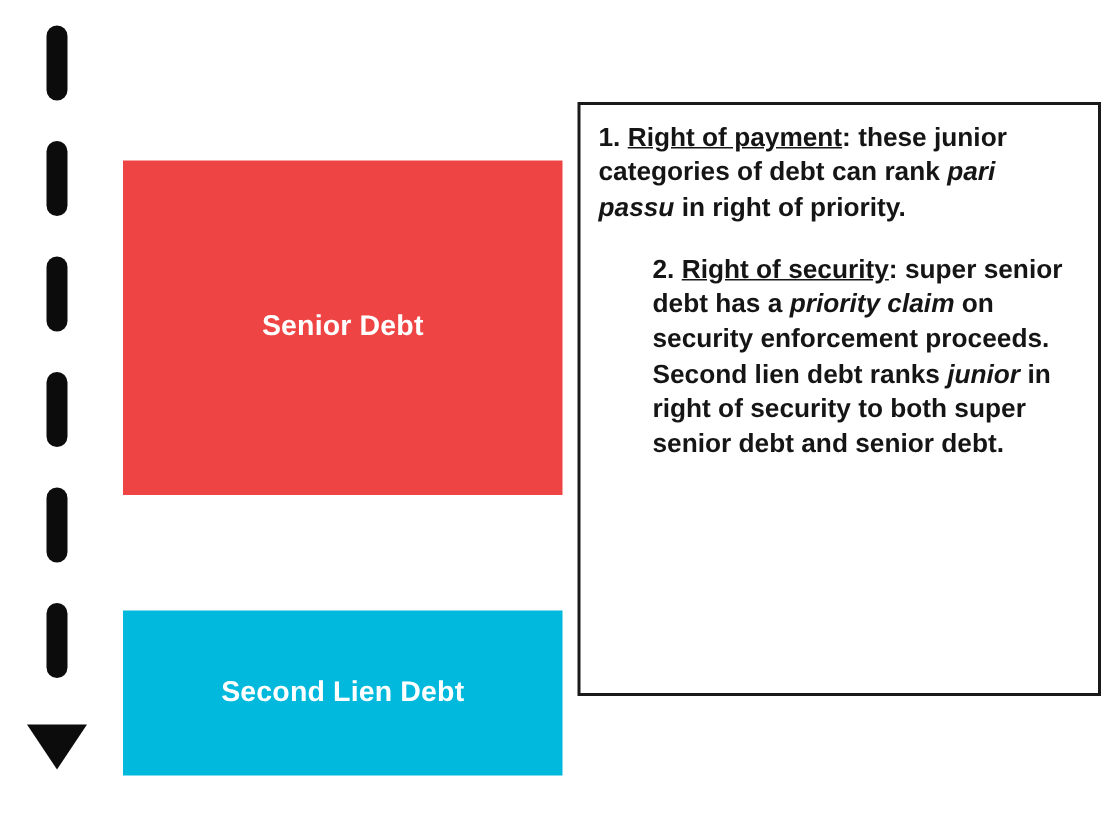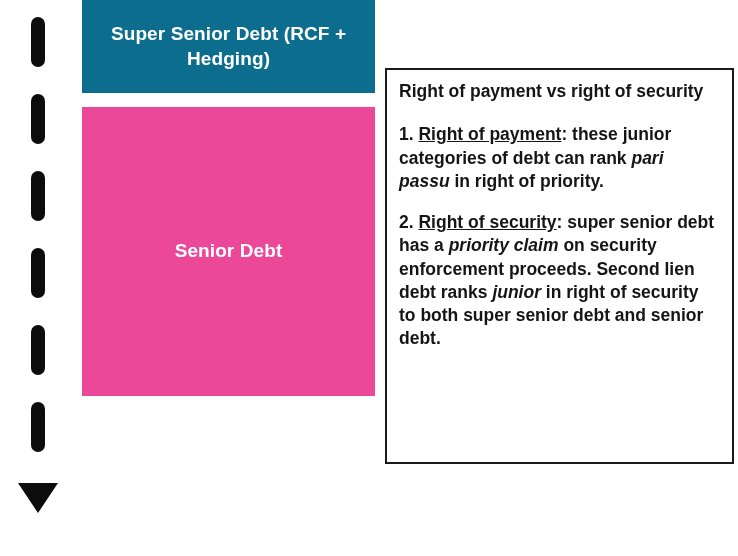--- a/index.html
+++ b/index.html
@@ -69,22 +69,22 @@
     letter-spacing: 0.1px;
   }
 
   #tier-super-senior {
     top: 0px;
     height: 93px;
     background: #0d6d8f;
   }
   #tier-senior {
     top: 107px;
-    height: 289px;
-    background: #ec4899;
+    height: 223px;
+    background: #ef4444;
   }
   #tier-second-lien {
     top: 407px;
     height: 110px;
     background: #00b9dd;
   }
 
   
   .notes-panel {
     position: absolute;
@@ -105,21 +105,21 @@
     line-height: 1.33;
     margin: 0 0 20px 0;
   }
   .note-item {
     font-size: 17.5px;
     font-weight: 700;
     color: #151515;
     line-height: 1.33;
     margin: 0 0 18px 0;
   }
-  .note-item:last-child { margin-bottom: 0; }
+  .note-item:last-child { margin-bottom: 0; margin-left: 36px; }
   .note-num { font-weight: 700; }
   .note-term {
     text-decoration: underline;
     text-underline-offset: 1px;
     font-weight: 700;
   }
   .note-em { font-style: italic; font-weight: 700; }
 </style>
 </head>
 <body>
@@ -129,31 +129,30 @@
   <div class="rank-arrow">
     <div class="dash" style="top:17px;"></div>
     <div class="dash" style="top:94px;"></div>
     <div class="dash" style="top:171px;"></div>
     <div class="dash" style="top:248px;"></div>
     <div class="dash" style="top:325px;"></div>
     <div class="dash" style="top:402px;"></div>
     <div class="arrow-head"></div>
   </div>
 
-  <div class="tier" id="tier-super-senior">
-    <span class="tier-label">Super Senior Debt (RCF + Hedging)</span>
-  </div>
 
   <div class="tier" id="tier-senior">
     <span class="tier-label">Senior Debt</span>
   </div>
 
+  <div class="tier" id="tier-second-lien">
+    <span class="tier-label">Second Lien Debt</span>
+  </div>
 
   <div class="notes-panel">
-    <p class="notes-heading">Right of payment vs right of security</p>
 
     <p class="note-item">
       <span class="note-num">1.</span><span>&nbsp;</span><span class="note-term">Right of payment</span><span>: these junior categories of debt can rank </span><span class="note-em">pari passu</span><span> in right of priority.</span>
     </p>
 
     <p class="note-item">
       <span class="note-num">2.</span><span>&nbsp;</span><span class="note-term">Right of security</span><span>: super senior debt has a </span><span class="note-em">priority claim</span><span> on security enforcement proceeds. Second lien debt ranks </span><span class="note-em">junior</span><span> in right of security to both super senior debt and senior debt.</span>
     </p>
   </div>
 

